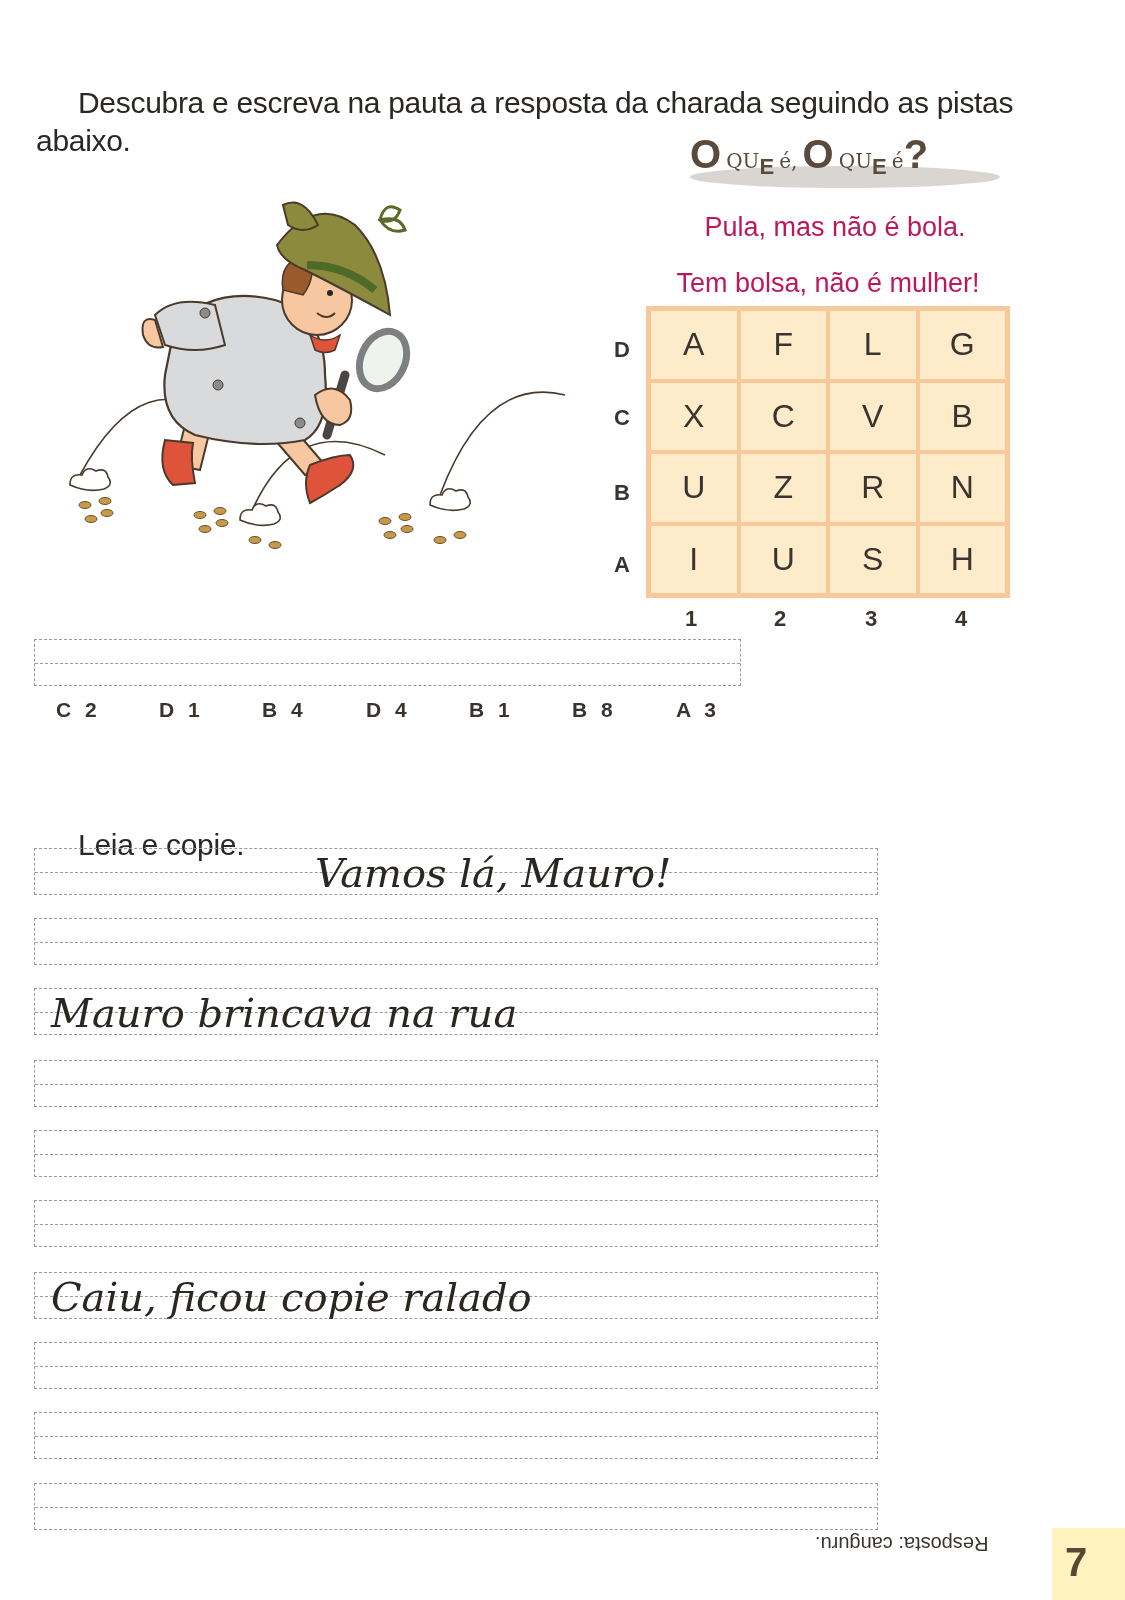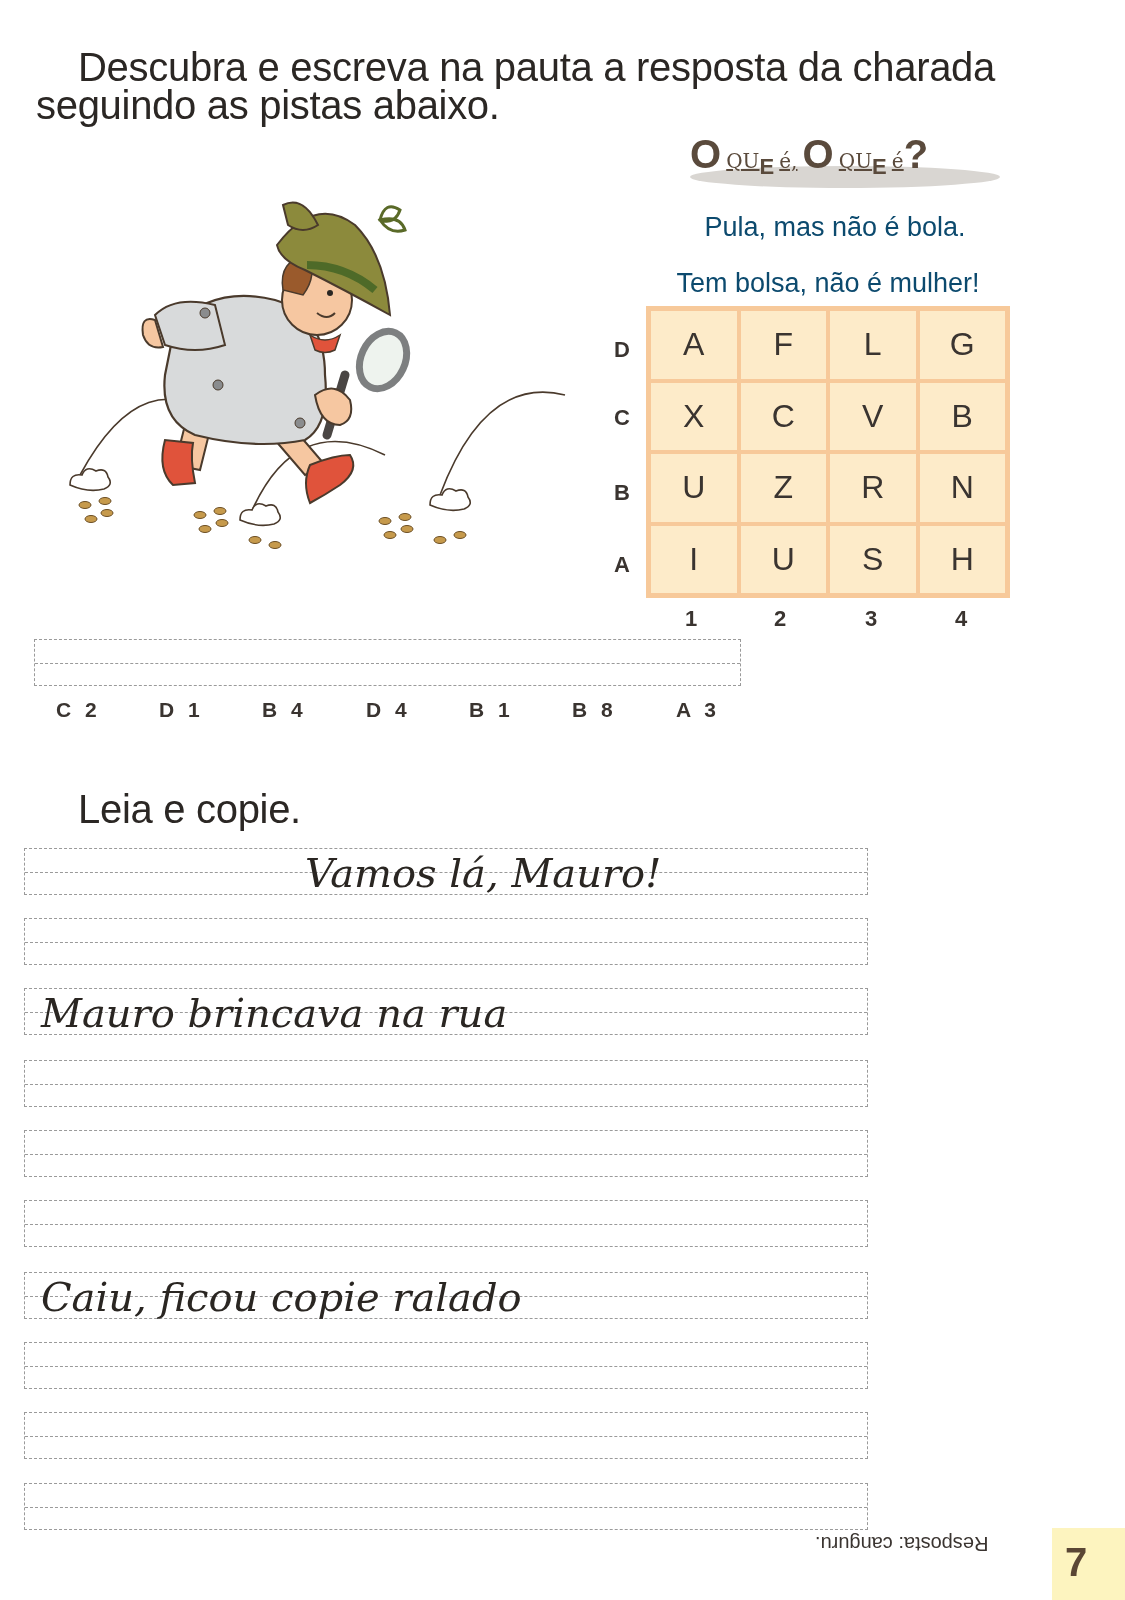--- a/index.html
+++ b/index.html
@@ -3,42 +3,43 @@
 <meta charset="utf-8">
 <style>
   html, body { margin: 0; padding: 0; }
   body {
     width: 1125px; height: 1600px; position: relative; overflow: hidden;
     background: #ffffff; color: #2a2622;
     font-family: "Liberation Sans", "DejaVu Sans", sans-serif;
   }
   .abs { position: absolute; }
   .instruction {
-    font-size: 40px; line-height: 38px; color: #2b2724;
+    font-size: 30px; line-height: 38px; color: #2b2724;
     letter-spacing: -0.3px;
+    margin-top: 36px;
   }
   #intro { left: 36px; top: 48px; width: 1010px; text-indent: 42px; }
   #copy-title { left: 78px; top: 790px; }
 
   
   #riddle-title {
     left: 690px; top: 132px; width: 320px; height: 60px;
   }
   #riddle-title .shadow {
     position: absolute; left: 0; top: 34px; width: 310px; height: 22px;
     border-radius: 50%; background: #d9d6d2;
   }
   #riddle-title .txt {
     position: absolute; left: 0; top: 0; white-space: nowrap;
     font-family: "DejaVu Serif", serif; color: #5a4a3c;
   }
   #riddle-title .big { font-size: 40px; font-family: "Liberation Sans", sans-serif; font-weight: bold; }
-  #riddle-title .small { font-size: 20px; text-decoration: underline; }
+  #riddle-title .small { font-size: 20px; }
   #riddle-title .e { font-size: 22px; font-weight: bold; font-family: "Liberation Sans", sans-serif; vertical-align: -6px; }
-  .riddle-line { font-size: 27px; color: #0c4a6e; text-align: center; width: 360px; }
+  .riddle-line { font-size: 27px; color: #be185d; text-align: center; width: 360px; }
   #riddle-l1 { left: 655px; top: 212px; }
   #riddle-l2 { left: 648px; top: 268px; }
 
   
   #grid {
     left: 646px; top: 306px; width: 364px; height: 292px;
     background: #fdebc9; border: 3px solid #f7c99a; box-sizing: border-box;
     display: grid; grid-template-columns: repeat(4, 1fr); grid-template-rows: repeat(4, 1fr);
   }
   .cell {
@@ -54,21 +55,21 @@
     position: absolute; box-sizing: border-box;
     border: 1px dashed #9a9a9a;
   }
   .lines-box .mid {
     position: absolute; left: 0; right: 0; top: 50%; border-top: 1px dashed #9a9a9a;
   }
   #answer-box { left: 34px; top: 639px; width: 707px; height: 47px; }
   .code { top: 698px; font-size: 21px; font-weight: bold; color: #3a3430; letter-spacing: 4px; }
 
   
-  .copy-row { left: 24px; width: 844px; height: 47px; }
+  .copy-row { left: 34px; width: 844px; height: 47px; }
   .cursive {
     position: absolute; font-family: "DejaVu Serif", serif; font-style: italic;
     font-size: 40px; color: #2a2622; white-space: nowrap; line-height: 1;
   }
 
   
   #answer-note {
     left: 815px; top: 1532px; font-size: 20px; color: #3a3430;
     transform: rotate(180deg);
   }

